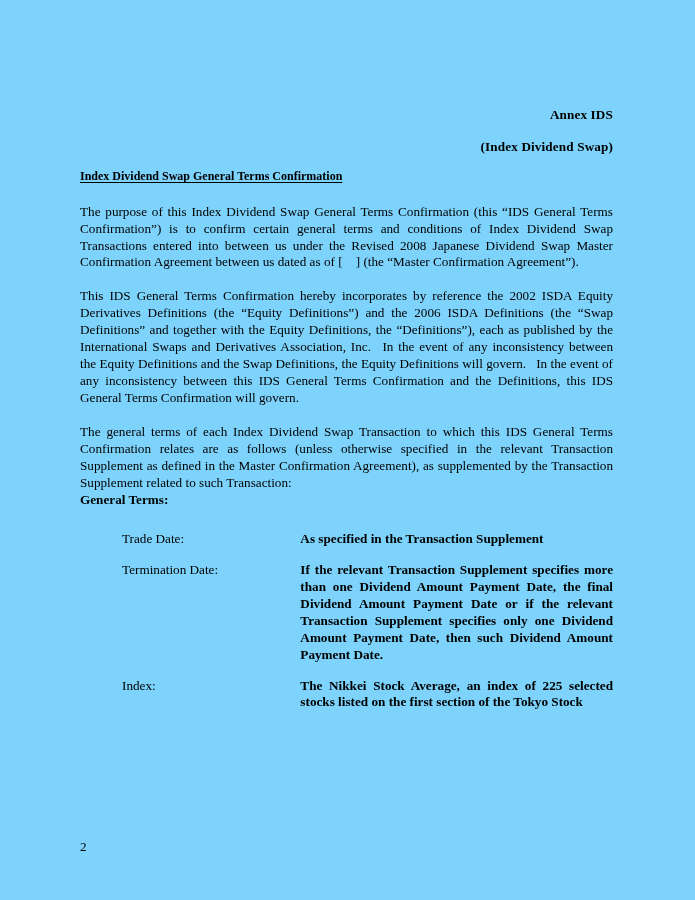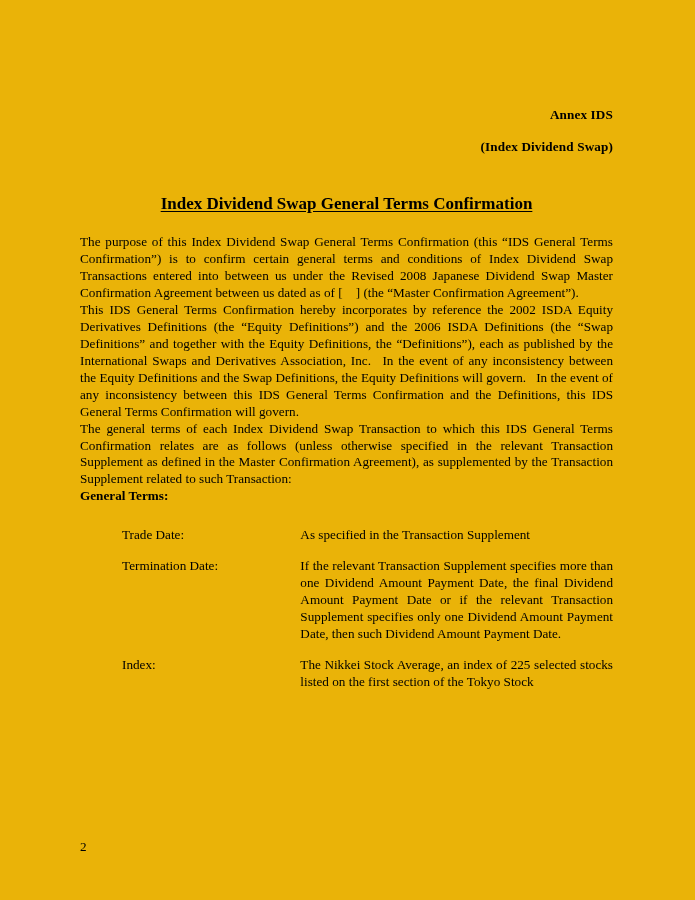--- a/index.html
+++ b/index.html
@@ -9,21 +9,21 @@
     background: #ffffff;
   }
   body {
     font-family: "Liberation Serif", "DejaVu Serif", serif;
     color: #000000;
   }
   #page {
     position: relative;
     width: 695px;
     height: 900px;
-    background: #eab308;
+    background: #7dd3fc;
     overflow: hidden;
     box-sizing: border-box;
   }
   #content {
     position: absolute;
     left: 80px;
     top: 0;
     width: 533px;
   }
 
@@ -36,31 +36,31 @@
     font-weight: bold;
     font-size: 13.2px;
     line-height: 1.0;
     margin-bottom: 19px;
     letter-spacing: 0.01em;
   }
   .doc-header .hline:last-child { margin-bottom: 0; }
 
   
   .doc-title {
-    margin-top: 42px;
-    text-align: center;
+    margin-top: 17px;
     font-weight: bold;
-    font-size: 17px;
+    font-size: 12px;
     text-decoration: underline;
     text-underline-offset: 2px;
     line-height: 1.1;
   }
 
   
   .para {
+    margin-top: 17px;
     font-size: 13.2px;
     line-height: 1.285;
     text-align: justify;
     text-justify: inter-word;
     hyphens: none;
   }
   .para:first-of-type { margin-top: 0; }
 
   .section-heading {
     font-size: 13.2px;
@@ -85,20 +85,21 @@
     width: 203px;
     padding-left: 42px !important;
     box-sizing: border-box;
     white-space: nowrap;
   }
   .term-value-cell {
     width: 288px;
     text-align: justify;
     text-justify: inter-word;
     hyphens: none;
+    font-weight: bold;
   }
 
   
   .page-number {
     position: absolute;
     left: 80px;
     top: 840px;
     font-size: 13.2px;
     line-height: 1;
   }

